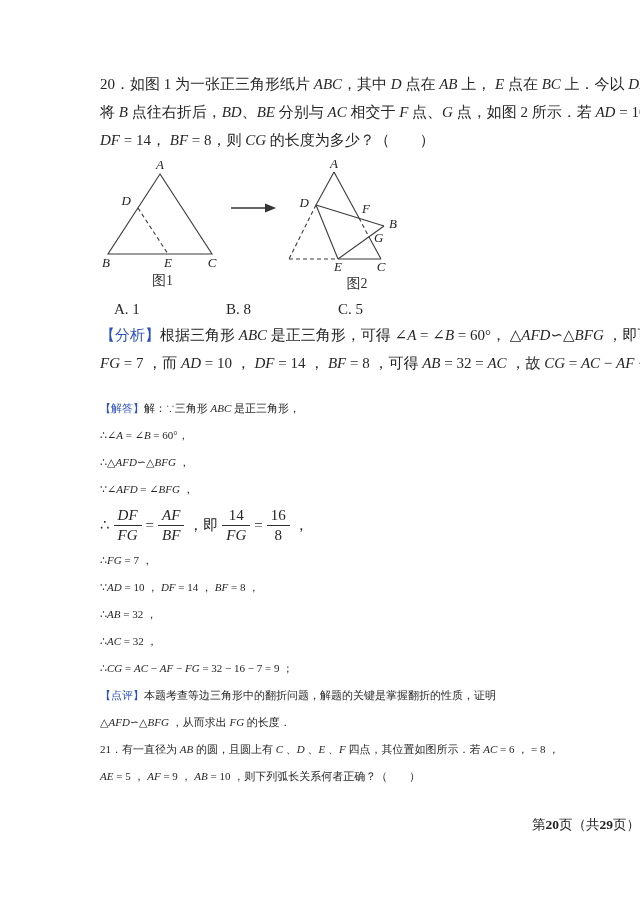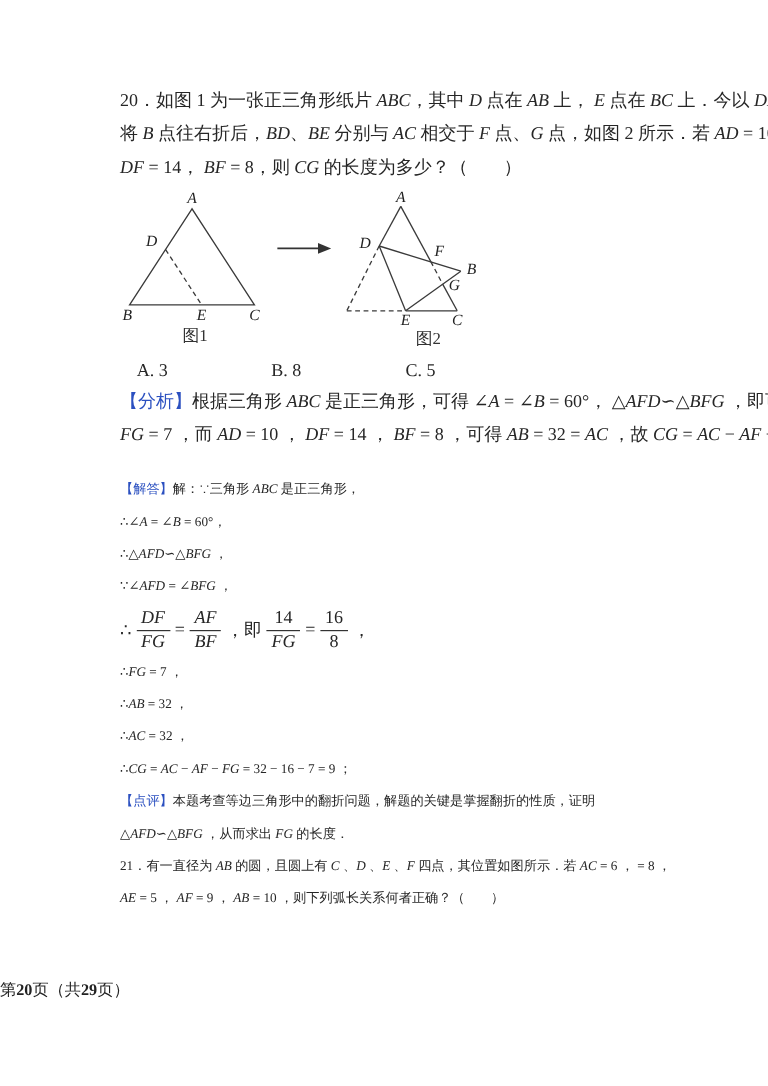--- a/index.html
+++ b/index.html
@@ -20,21 +20,21 @@
   
   .opts { display:flex; margin-top:2px; font-size:15px; line-height:24px; padding-left:14px; }
   .opts .opt { width:112px; }
   
   .sline { font-size:11px; line-height:27px; white-space:nowrap; }
   .para28 { font-size:15px; line-height:28px; white-space:nowrap; }
   .fracline { height:44px; display:flex; align-items:center; font-size:15px; white-space:nowrap; }
   .frac { display:inline-block; text-align:center; vertical-align:middle; margin:0 4px; }
   .frac .fn { display:block; border-bottom:1px solid #333; padding:0 4px; line-height:19px; }
   .frac .fd { display:block; padding:0 4px; line-height:19px; }
-  .footer { position:absolute; top:816px; left:0; width:640px; text-align:left; font-size:13.5px; color:#222; }
+  .footer { position:absolute; top:816px; left:0; width:640px; text-align:right; font-size:13.5px; color:#222; }
   .footer b { font-weight:bold; }
 </style>
 </head>
 <body>
 
 <div class="doc">
 
   <div class="line m">20．如图 1 为一张正三角形纸片 <i>ABC</i>，其中 <i>D</i> 点在 <i>AB</i> 上， <i>E</i> 点在 <i>BC</i> 上．今以 <i>DE</i> 为折线</div>
   <div class="line m">将 <i>B</i> 点往右折后，<i>BD</i>、<i>BE</i> 分别与 <i>AC</i> 相交于 <i>F</i> 点、<i>G</i> 点，如图 2 所示．若 <i>AD</i> = 10，  = 16，</div>
   <div class="line m"><i>DF</i> = 14， <i>BF</i> = 8，则 <i>CG</i> 的长度为多少？（　　）</div>
@@ -80,21 +80,21 @@
         <text x="107" y="70" text-anchor="start">B</text>
         <text x="92" y="84" text-anchor="start">G</text>
         <text x="56" y="113" text-anchor="middle">E</text>
         <text x="99" y="113" text-anchor="middle">C</text>
       </svg>
       <div class="cap">图2</div>
     </div>
   </div>
 
   <div class="opts">
-    <div class="opt">A. 3</div>
+    <div class="opt">A. 1</div>
     <div class="opt">B. 8</div>
     <div class="opt">C. 5</div>
   </div>
 
   <div class="para28"><span class="tag">【分析】</span><span class="m">根据三角形 <i>ABC</i> 是正三角形，可得 ∠<i>A</i> = ∠<i>B</i> = 60°， △<i>AFD</i>∽△<i>BFG</i> ，即可求出</span></div>
   <div class="para28 m"><i>FG</i> = 7 ，而 <i>AD</i> = 10 ， <i>DF</i> = 14 ， <i>BF</i> = 8 ，可得 <i>AB</i> = 32 = <i>AC</i> ，故 <i>CG</i> = <i>AC</i> − <i>AF</i> −  = 9 ．</div>
 
   <div style="margin-top:18px;">
     <div class="sline"><span class="tag">【解答】</span><span class="m">解：∵三角形 <i>ABC</i> 是正三角形，</span></div>
     <div class="sline m">∴∠<i>A</i> = ∠<i>B</i> = 60°，</div>
@@ -119,20 +119,21 @@
         </span>
       <span class="m">=</span>
       <span class="frac">
           <span class="fn m">16</span>
           <span class="fd m">8</span>
         </span>
       <span class="m">，</span>
     </div>
 
     <div class="sline m">∴<i>FG</i> = 7 ，</div>
+    <div class="sline m">∵<i>AD</i> = 10 ， <i>DF</i> = 14 ， <i>BF</i> = 8 ，</div>
     <div class="sline m">∴<i>AB</i> = 32 ，</div>
     <div class="sline m">∴<i>AC</i> = 32 ，</div>
     <div class="sline m">∴<i>CG</i> = <i>AC</i> − <i>AF</i> − <i>FG</i> = 32 − 16 − 7 = 9 ；</div>
   </div>
 
   <div class="sline"><span class="tag">【点评】</span><span class="m">本题考查等边三角形中的翻折问题，解题的关键是掌握翻折的性质，证明</span></div>
   <div class="sline m">△<i>AFD</i>∽△<i>BFG</i> ，从而求出 <i>FG</i> 的长度．</div>
 
   <div class="sline m">21．有一直径为 <i>AB</i> 的圆，且圆上有 <i>C</i> 、<i>D</i> 、<i>E</i> 、<i>F</i> 四点，其位置如图所示．若 <i>AC</i> = 6 ，  = 8 ，</div>
   <div class="sline m"><i>AE</i> = 5 ， <i>AF</i> = 9 ， <i>AB</i> = 10 ，则下列弧长关系何者正确？（　　）</div>

